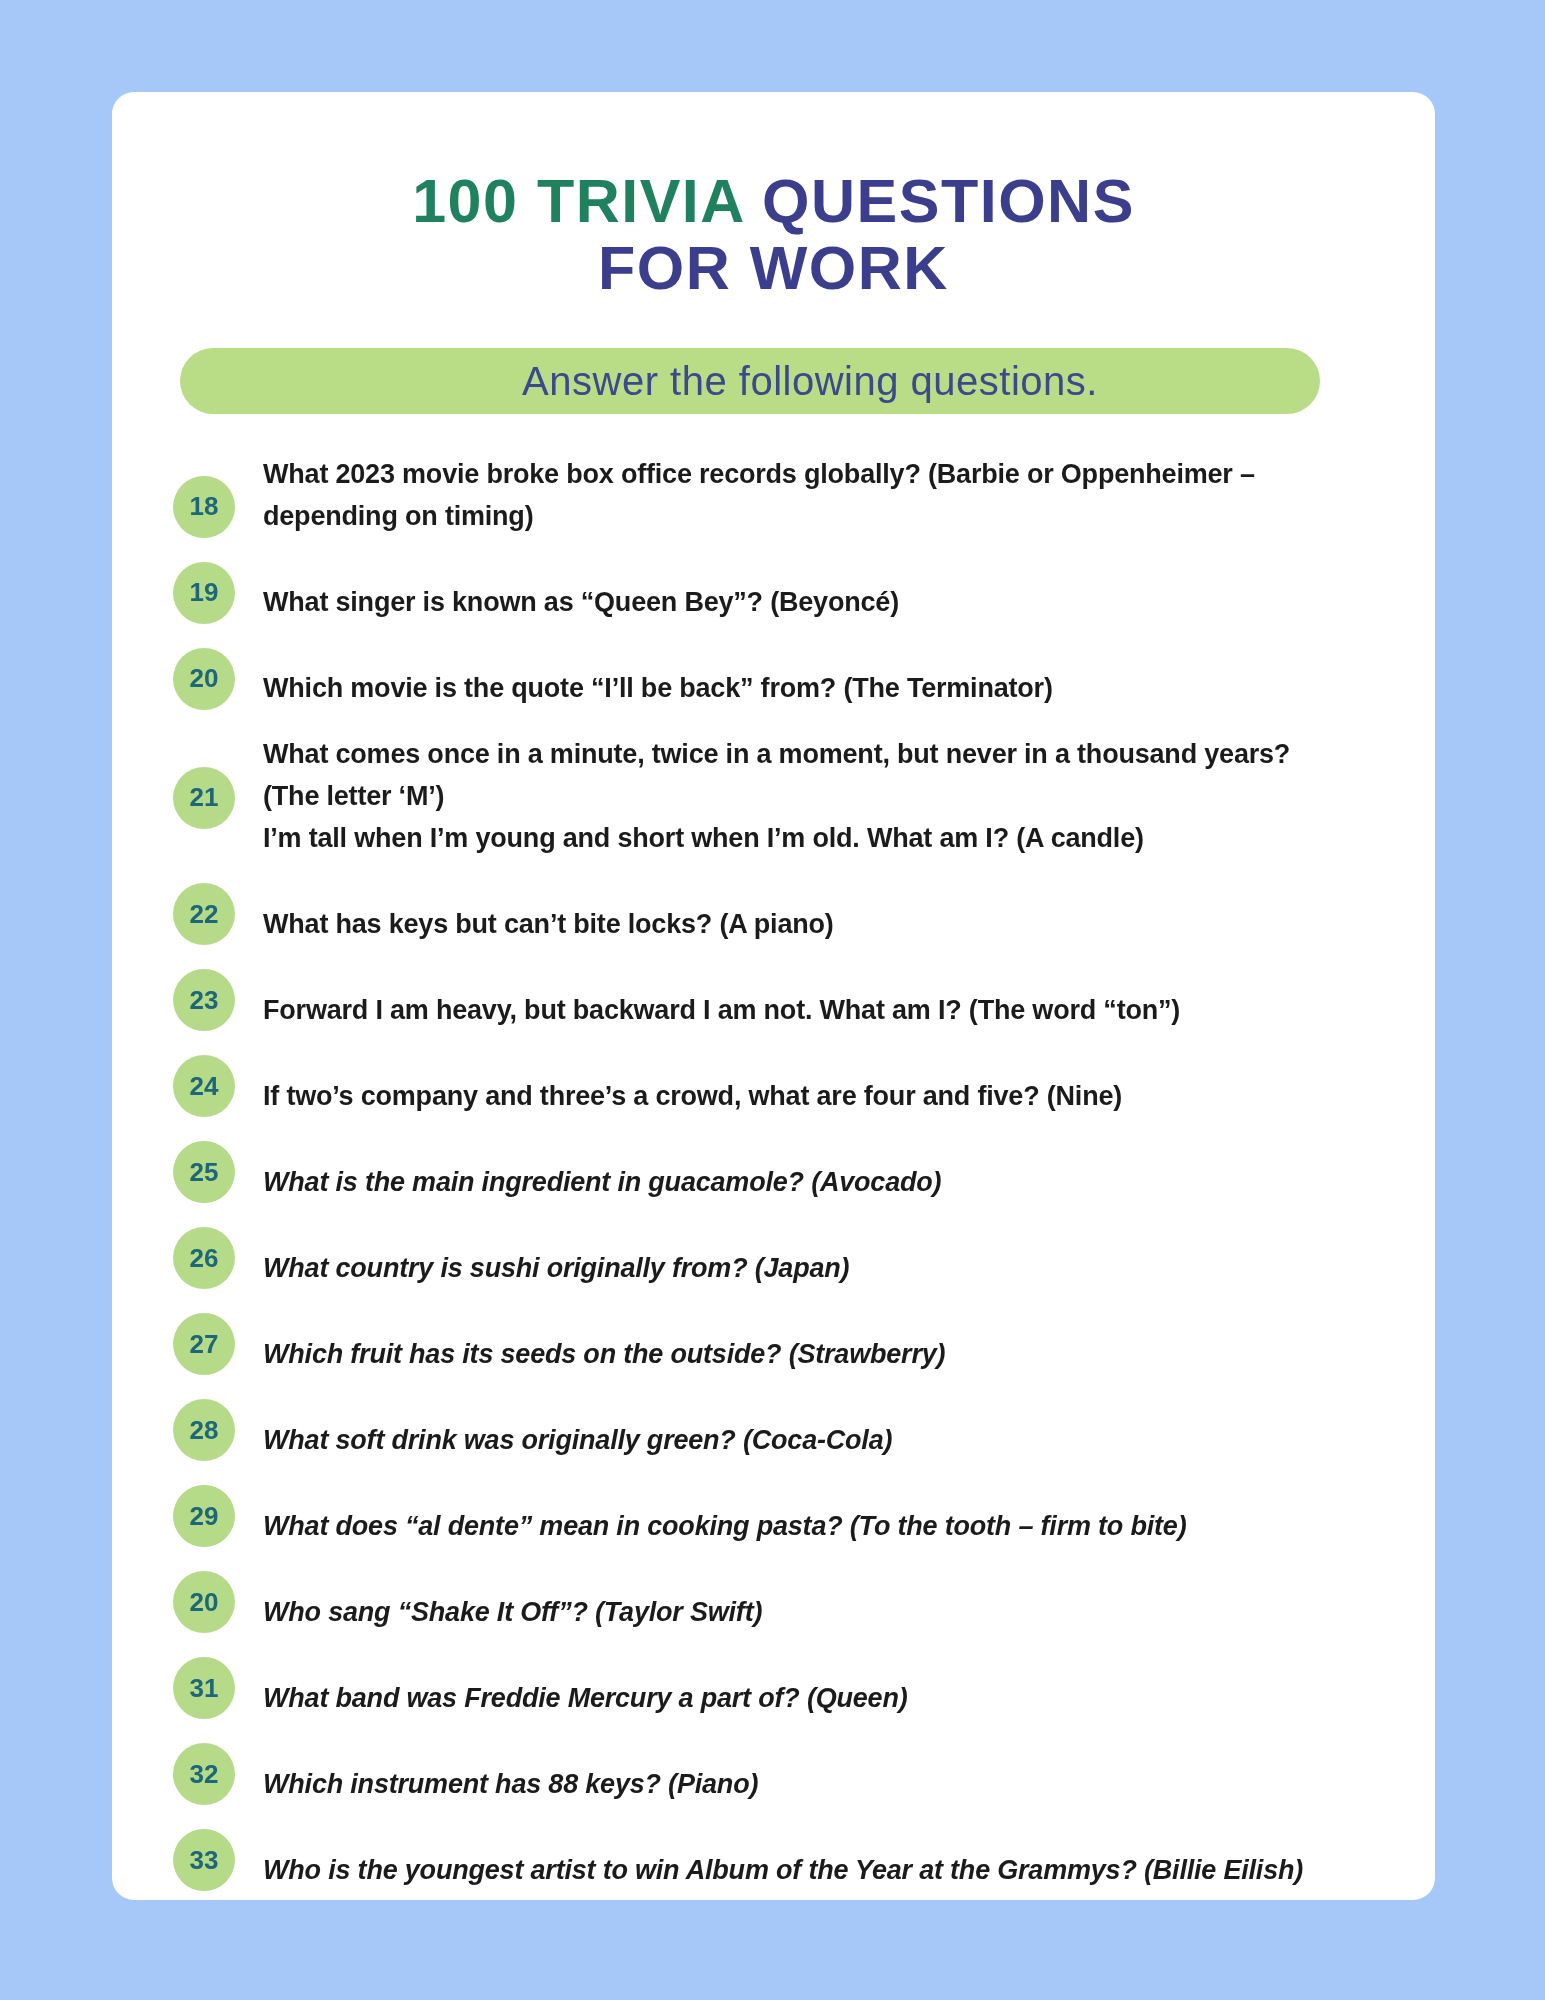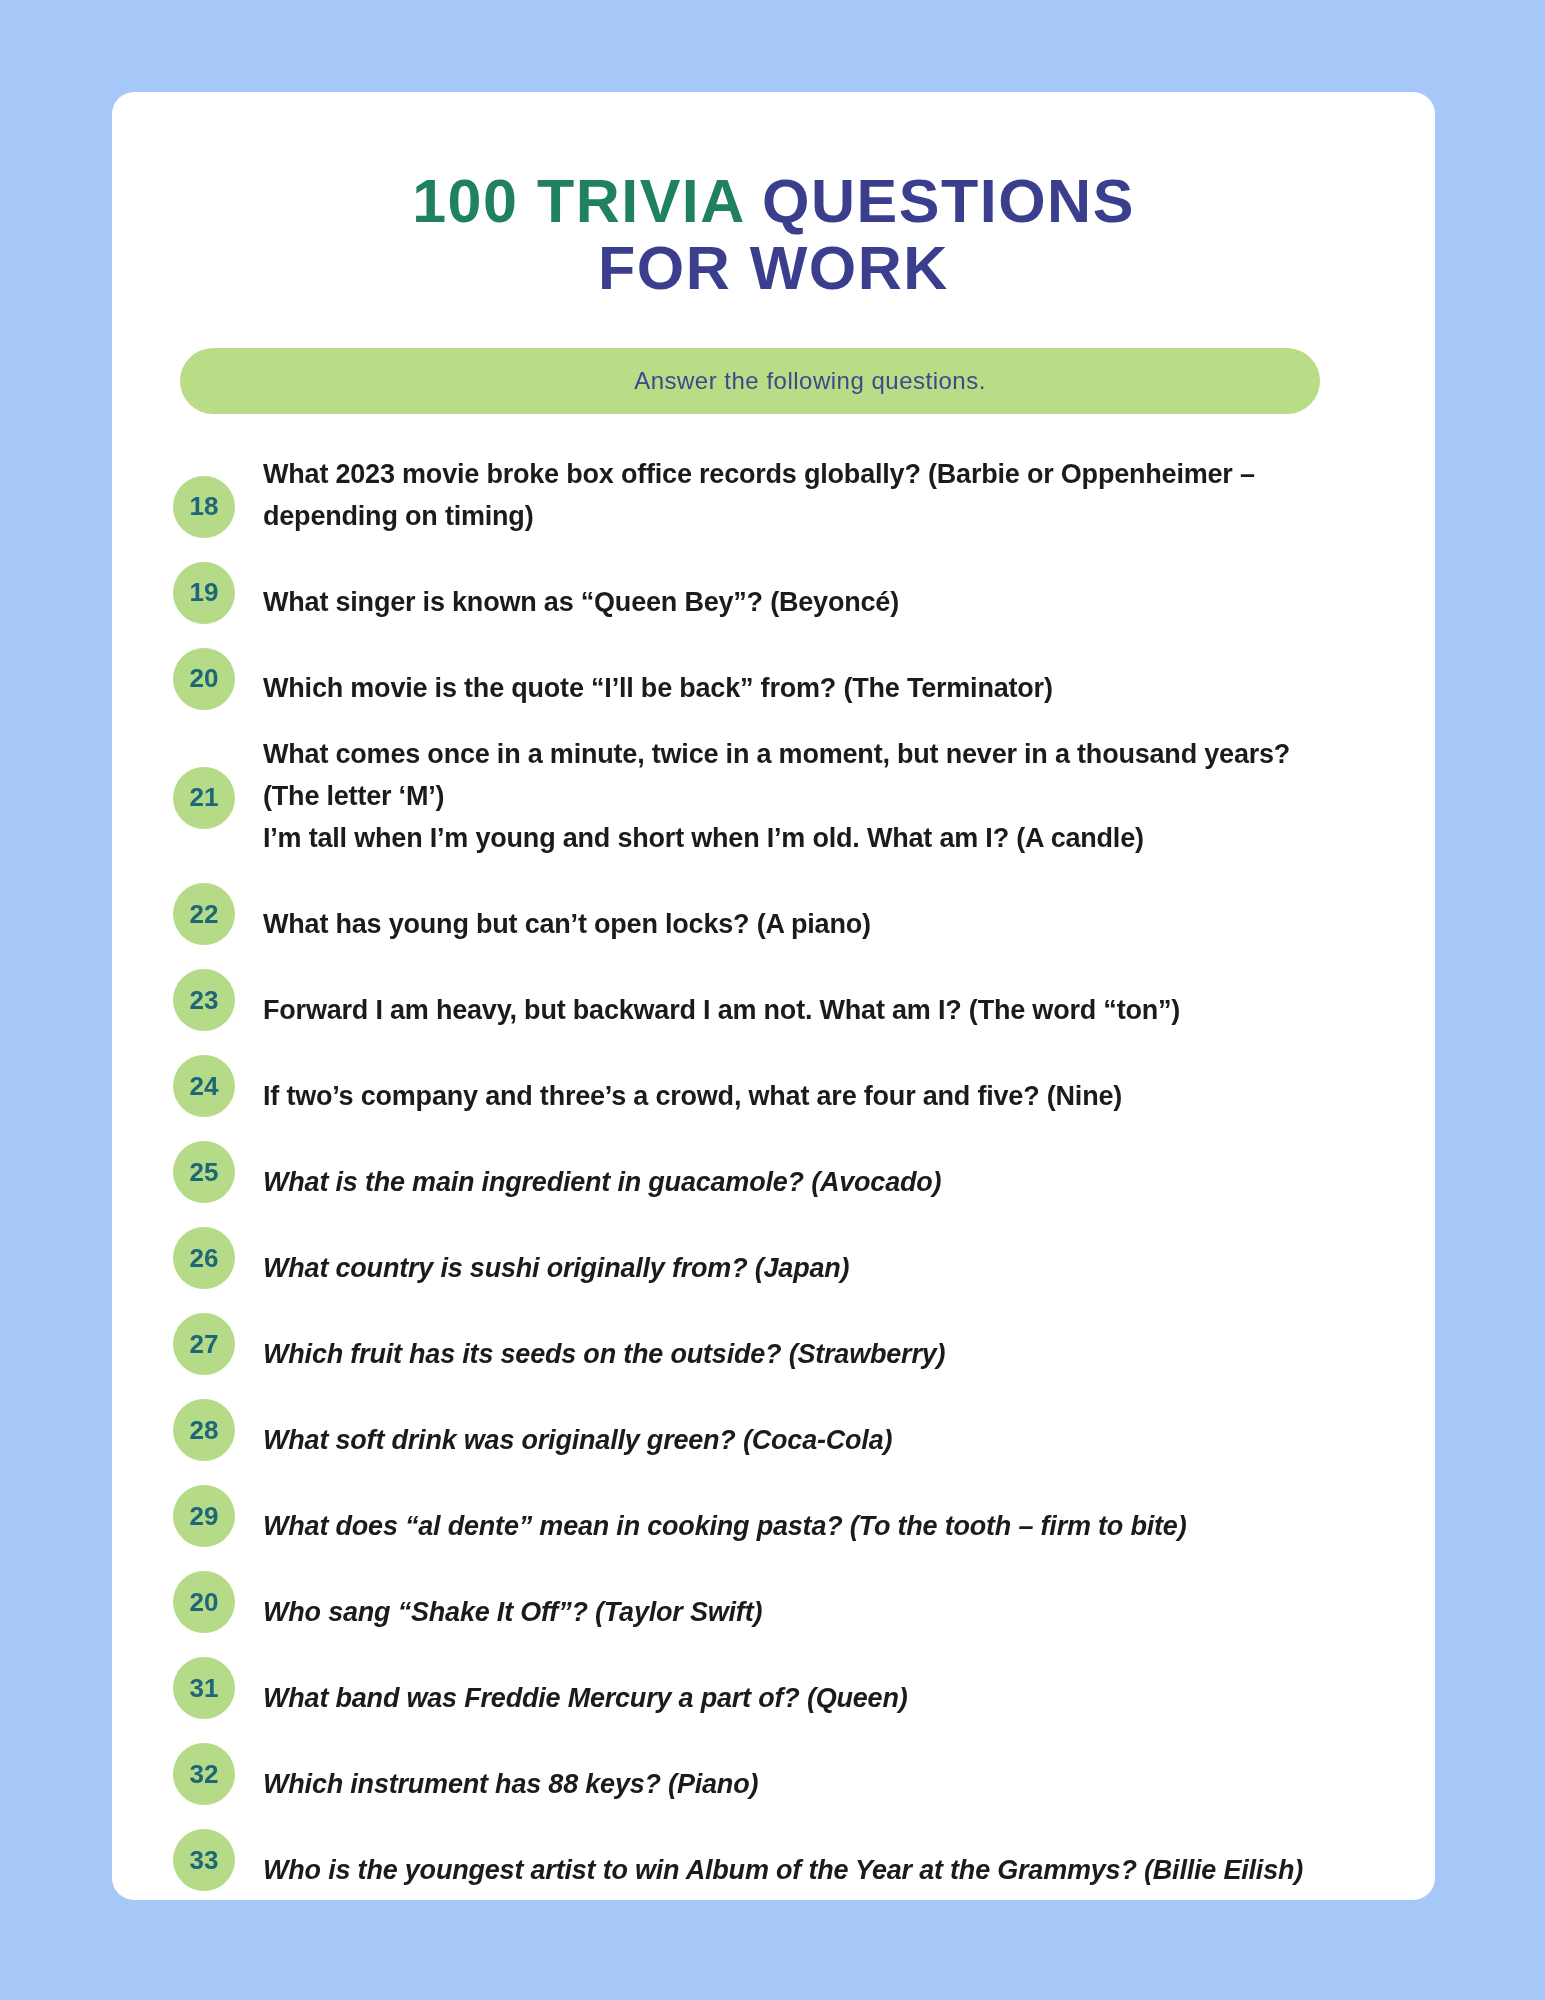--- a/index.html
+++ b/index.html
@@ -34,21 +34,21 @@
     border-radius: 33px;
     background: #b9dc87;
     display: flex;
     align-items: center;
     justify-content: center;
     box-sizing: border-box;
     padding-left: 120px;
   }
   .banner-text {
     color: #3a4a8c;
-    font-size: 24px;
+    font-size: 40px;
     font-weight: normal;
     letter-spacing: 0.5px;
   }
   .q-list {
     margin: 40px 60px 0 61px;
     display: flex;
     flex-direction: column;
     gap: 24px;
   }
   .q-row {
@@ -133,21 +133,21 @@
           <div class="q-line">(The letter ‘M’)</div>
           <div class="q-line">I’m tall when I’m young and short when I’m old. What am I? (A candle)</div>
         </div>
   </div>
 
   <div class="q-row">
     <div class="badge">
       <span class="badge-num">22</span>
     </div>
     <div class="q-text">
-          <div class="q-line">What has young but can’t open locks? (A piano)</div>
+          <div class="q-line">What has keys but can’t bite locks? (A piano)</div>
         </div>
   </div>
 
   <div class="q-row">
     <div class="badge">
       <span class="badge-num">23</span>
     </div>
     <div class="q-text">
           <div class="q-line">Forward I am heavy, but backward I am not. What am I? (The word “ton”)</div>
         </div>

